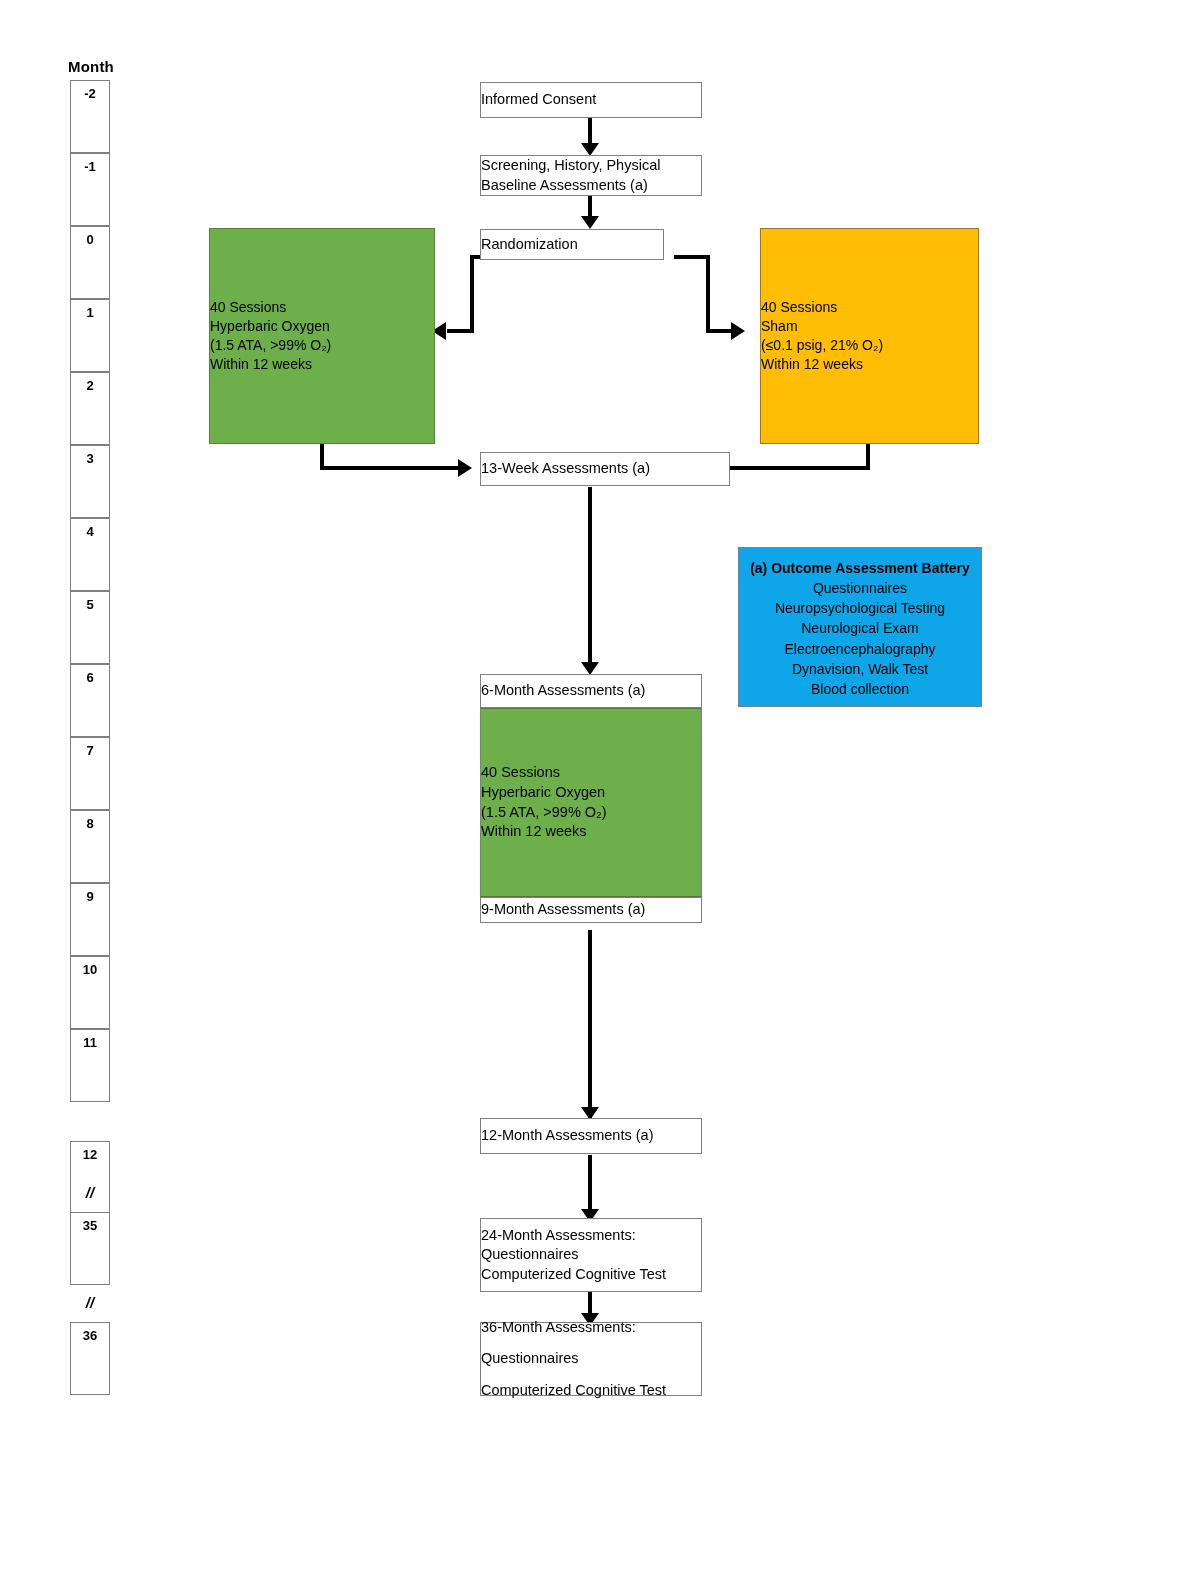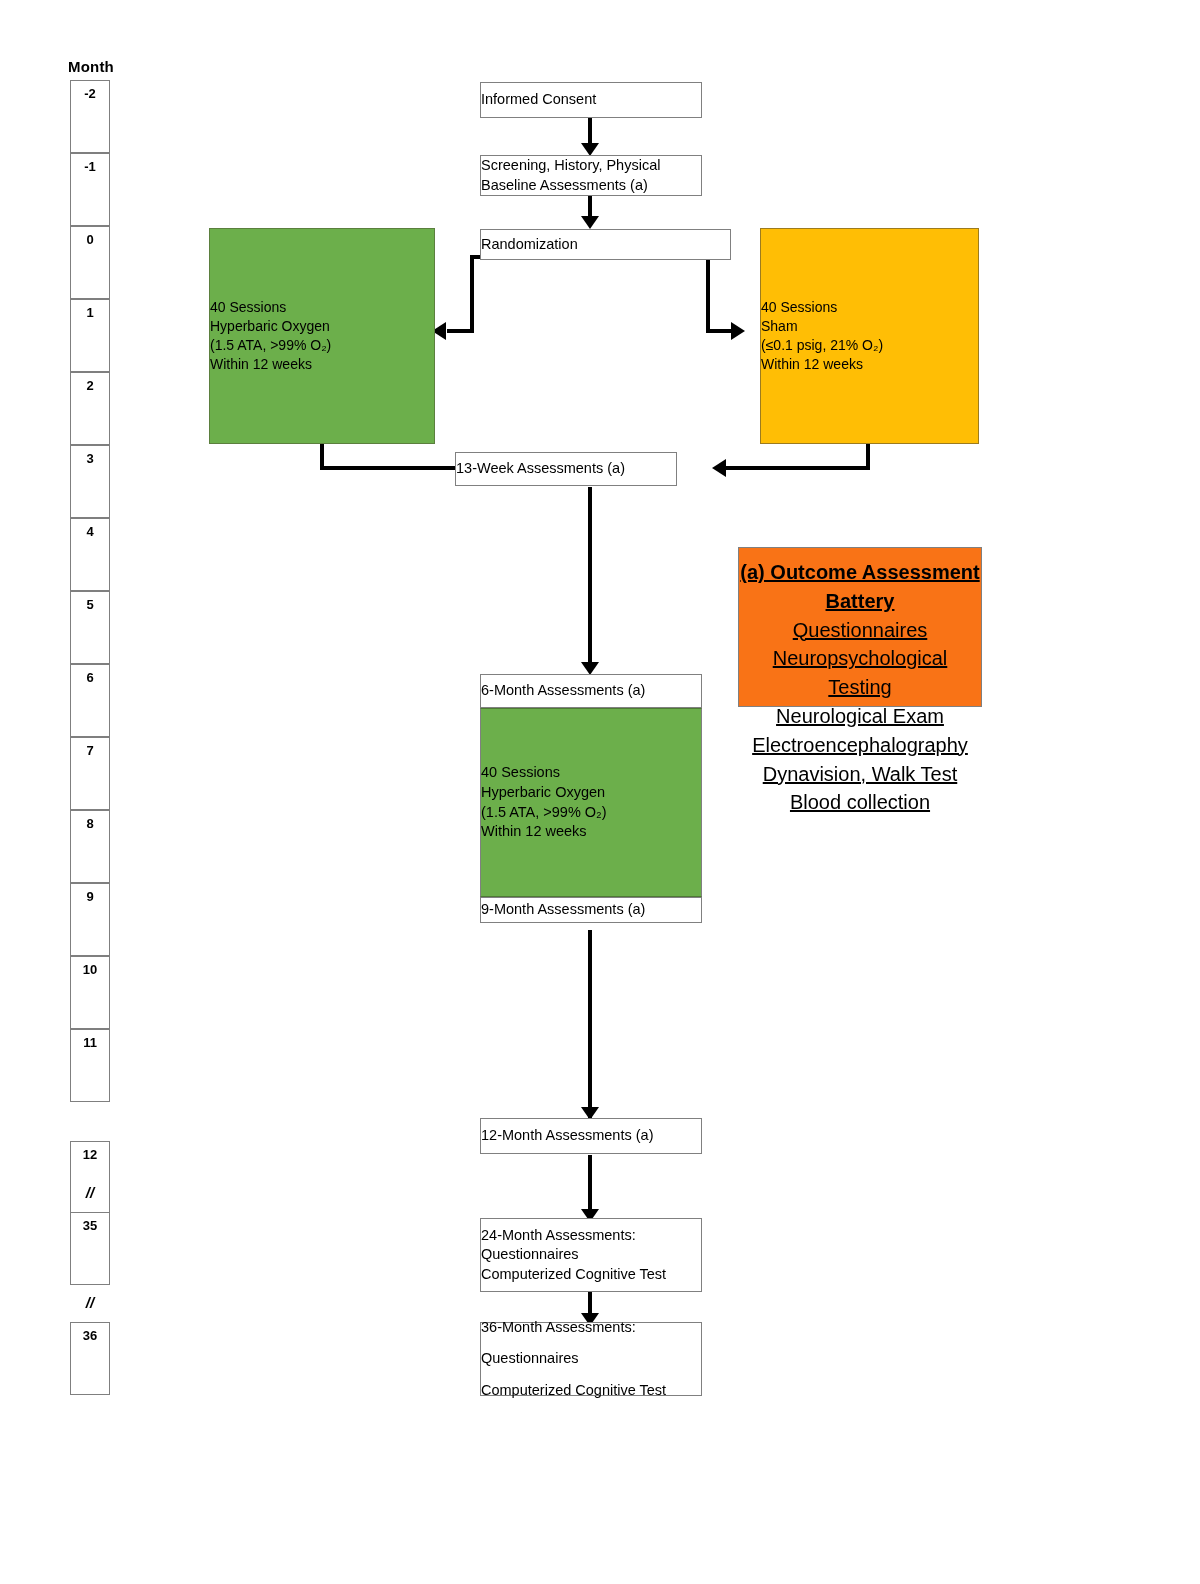--- a/index.html
+++ b/index.html
@@ -78,26 +78,25 @@
     border-left: 1px solid #808080;
     border-right: 1px solid #808080;
     border-top: 1px solid #4e7a34;
     border-bottom: 1px solid #4e7a34;
   }
 
   .legend {
     position: absolute;
     box-sizing: border-box;
     border: 1px solid #808080;
-    background: #f97316;
-    font-size: 20px;
+    background: #0ea5e9;
+    font-size: 14px;
     line-height: 1.44;
     text-align: center;
     padding-top: 10px;
-    text-decoration: underline;
   }
   .legend .title { font-weight: bold; display: block; }
   .legend .ln { display: block; }
 
   
   .vline {
     position: absolute;
     width: 4px;
     background: #000000;
   }
@@ -194,39 +193,39 @@
 
   <div class="node" style="left:480px; top:82px; width:222px; height:36px;">
     <span class="ln">Informed Consent</span>
   </div>
 
   <div class="node" style="left:480px; top:155px; width:222px; height:41px;">
     <span class="ln">Screening, History, Physical</span>
     <span class="ln">Baseline Assessments (a)</span>
   </div>
 
-  <div class="node" style="left:480px; top:229px; width:251px; height:31px;">
+  <div class="node" style="left:480px; top:229px; width:184px; height:31px;">
     <span class="ln">Randomization</span>
   </div>
 
   <div class="node treat green" style="left:209px; top:228px; width:226px; height:216px;">
     <span class="ln">40 Sessions</span>
     <span class="ln">Hyperbaric Oxygen</span>
     <span class="ln">(1.5 ATA, &gt;99% O₂)</span>
     <span class="ln">Within 12 weeks</span>
   </div>
 
   <div class="node treat orange" style="left:760px; top:228px; width:219px; height:216px;">
     <span class="ln">40 Sessions</span>
     <span class="ln">Sham</span>
     <span class="ln">(≤0.1 psig, 21% O₂)</span>
     <span class="ln">Within 12 weeks</span>
   </div>
 
-  <div class="node" style="left:455px; top:452px; width:222px; height:34px;">
+  <div class="node" style="left:480px; top:452px; width:250px; height:34px;">
     <span class="ln">13-Week Assessments (a)</span>
   </div>
 
   <div class="legend" style="left:738px; top:547px; width:244px; height:160px;">
     <span class="title">(a) Outcome Assessment Battery</span>
     <span class="ln">Questionnaires</span>
     <span class="ln">Neuropsychological Testing</span>
     <span class="ln">Neurological Exam</span>
     <span class="ln">Electroencephalography</span>
     <span class="ln">Dynavision, Walk Test</span>

